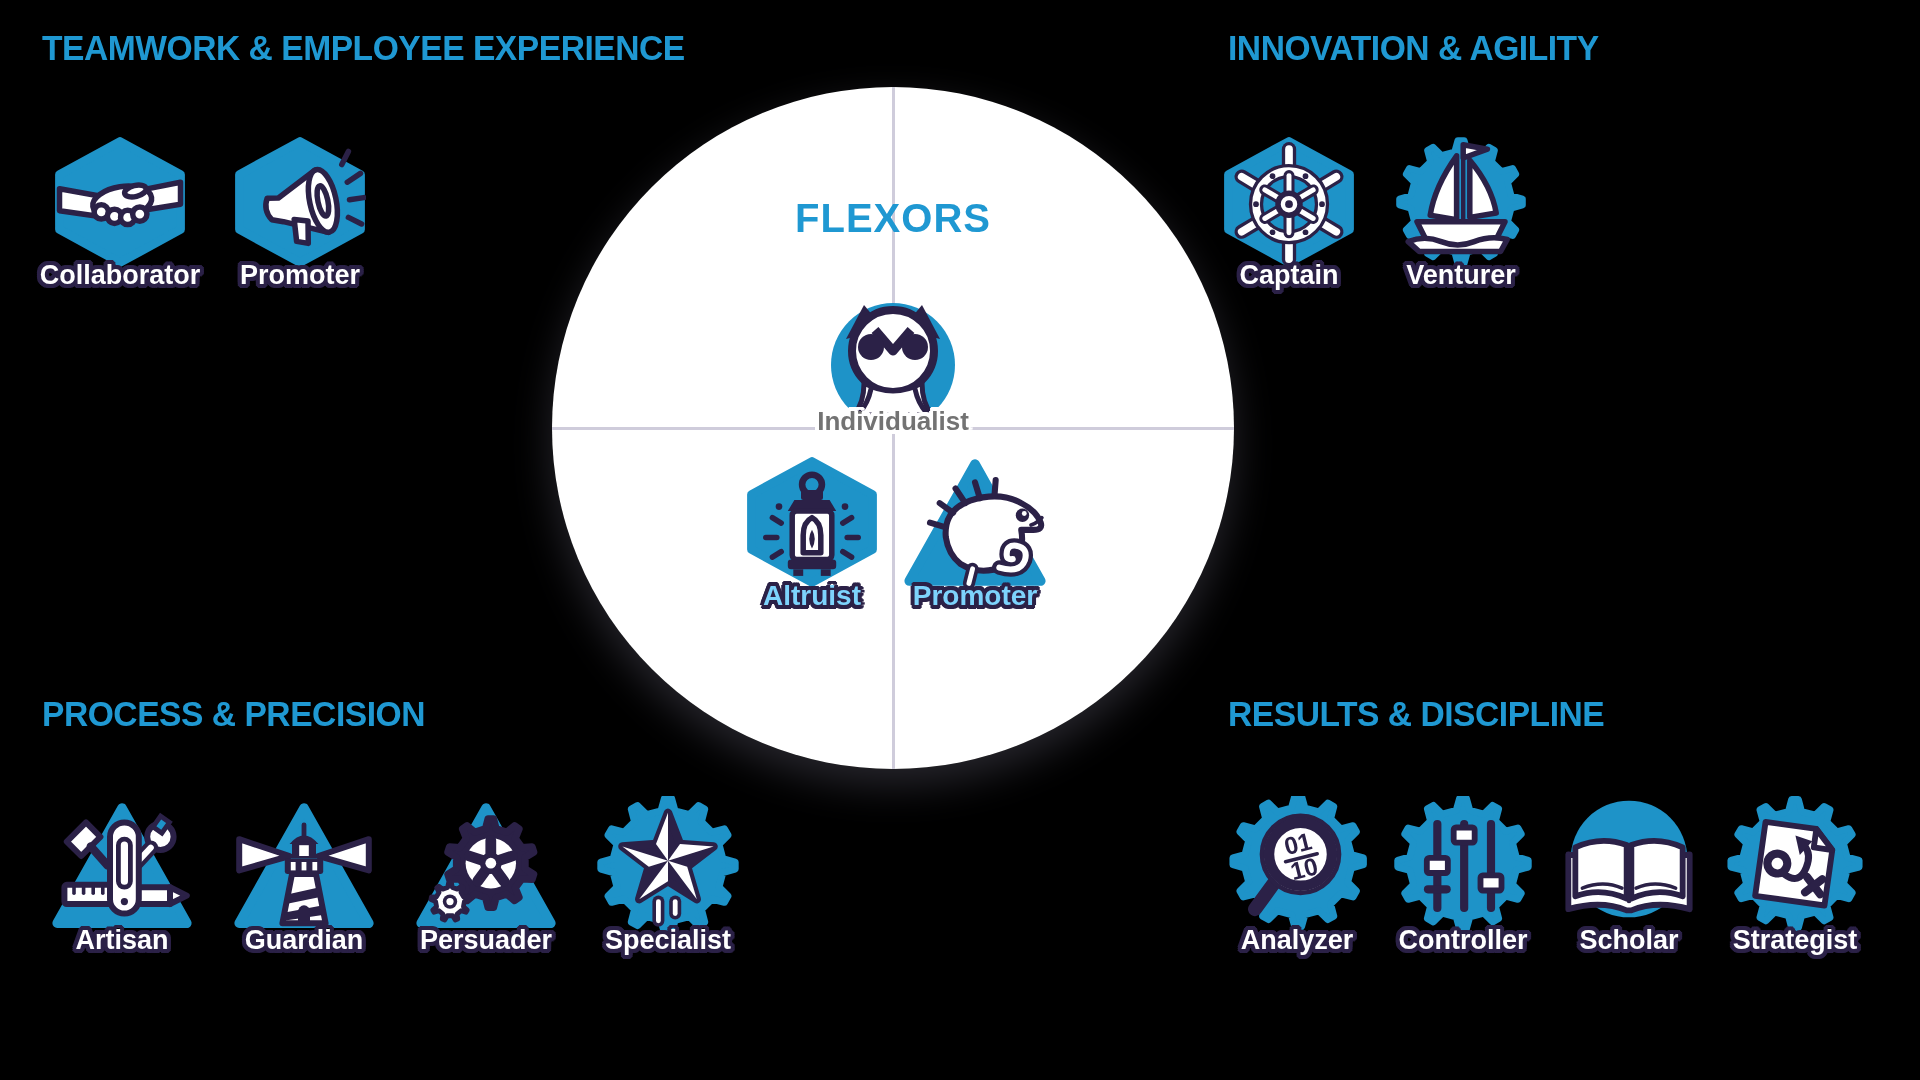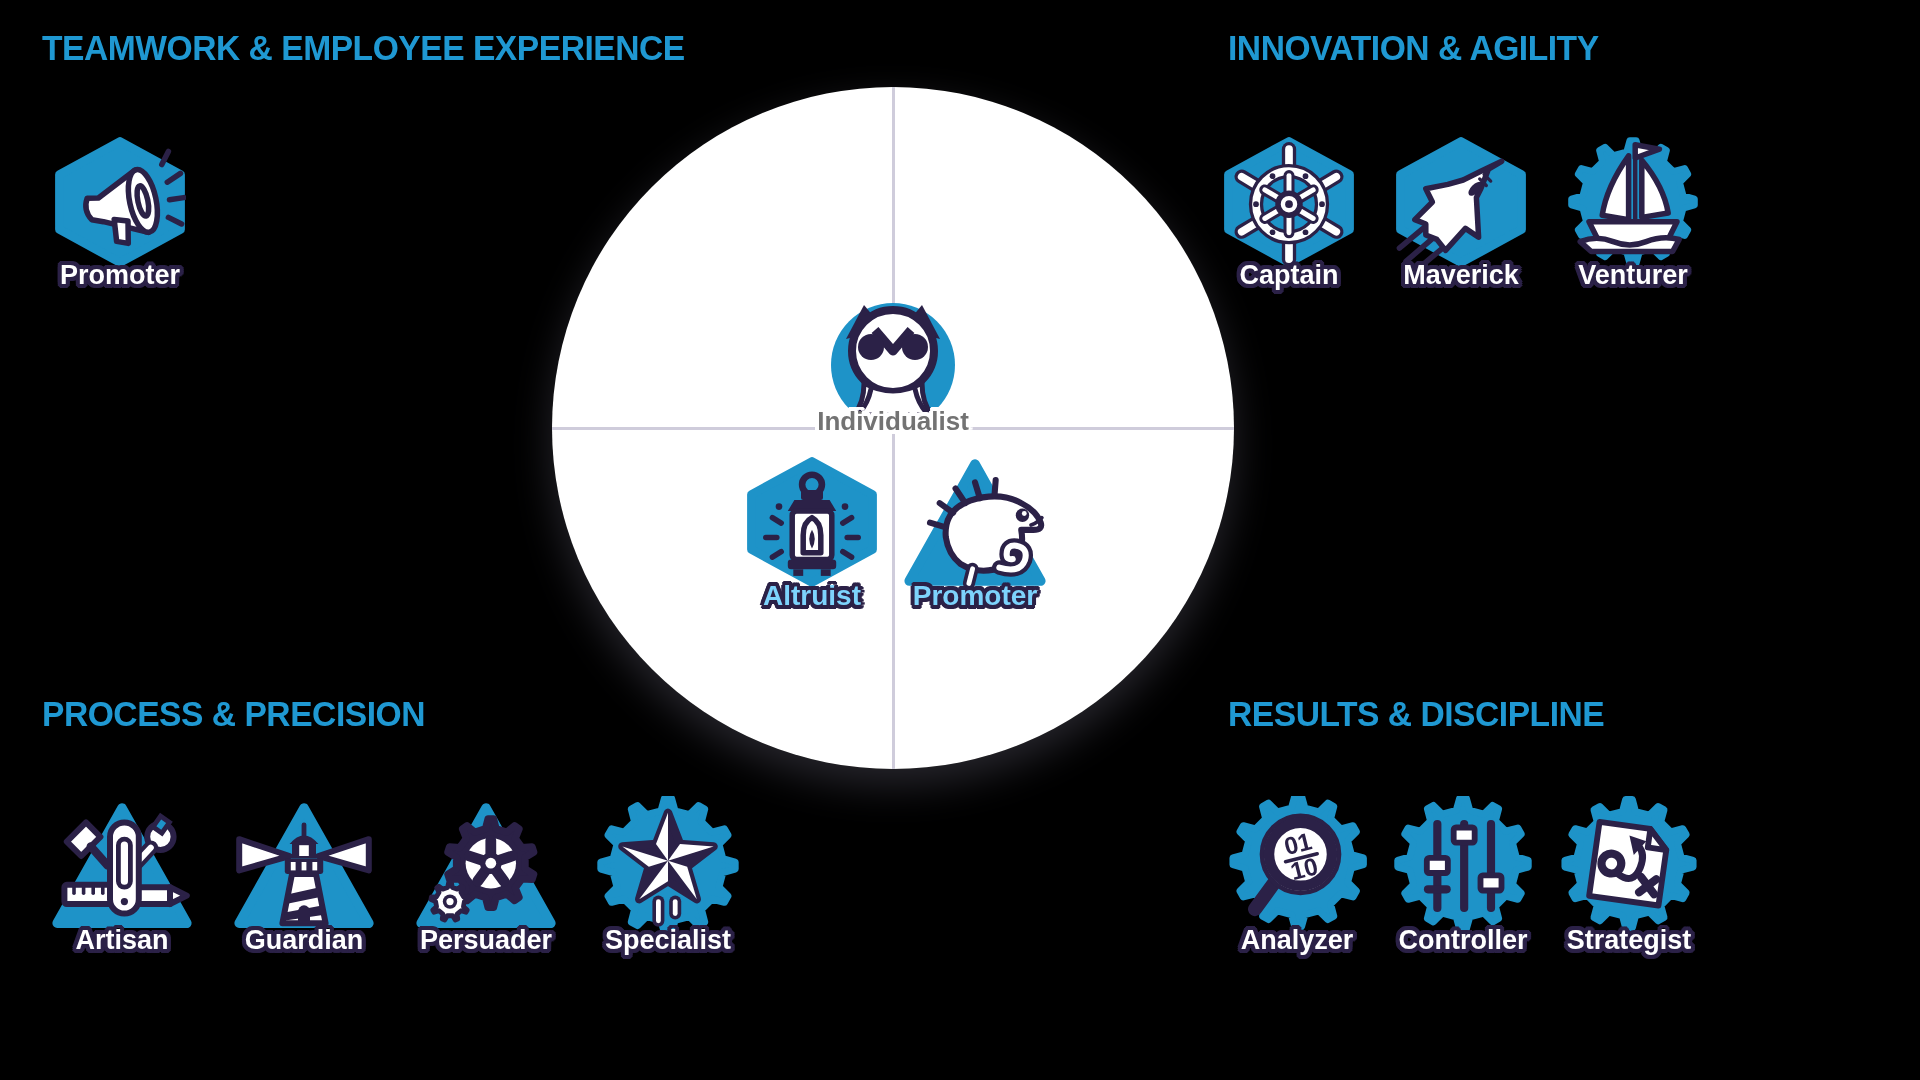--- a/index.html
+++ b/index.html
@@ -50,20 +50,21 @@
 
   <div class="qtitle" style="left:42px;top:28px">TEAMWORK &amp; EMPLOYEE EXPERIENCE</div>
   <div class="qtitle" style="left:1228px;top:28px">INNOVATION &amp; AGILITY</div>
   <div class="qtitle" style="left:42px;top:694px">PROCESS &amp; PRECISION</div>
   <div class="qtitle" style="left:1228px;top:694px">RESULTS &amp; DISCIPLINE</div>
 
   <div id="circle">
     <div class="xline-v"></div>
     <div class="xline-h"></div>
   </div>
+  <div id="flexors">FLEXORS</div>
 
   <svg class="icn center-icn" style="left:818px;top:285px" width="150" height="150" viewBox="0 0 150 150">
     <circle class="bg" cx="75" cy="80" r="62" style="stroke-width:0"></circle>
     <path class="nv" d="M28,54 L46,20 L66,44 Z"></path>
       <path class="nv" d="M122,54 L104,20 L84,44 Z"></path>
     <circle cx="75" cy="66" r="41" fill="#fff" stroke="#2b2147" stroke-width="8"></circle>
     <path fill="none" stroke="#2b2147" stroke-width="9" stroke-linejoin="round" d="M57,45 L75,66 L93,45"></path>
     <circle class="nv" cx="53" cy="62" r="13"></circle>
       <circle class="nv" cx="97" cy="62" r="13"></circle>
     <path class="fgw" stroke-width="7" d="M46,98 Q46,118 36,130 L114,130 Q104,118 104,98 Q75,114 46,98 Z"></path>
@@ -113,20 +114,34 @@
     <circle class="nv" cx="99" cy="52" r="5.5"></circle>
       <circle fill="#fff" cx="100.5" cy="50.5" r="2"></circle>
     <path class="lnn" stroke-width="3" d="M106,60 Q112,58 115,54"></path>
   </svg>
   <div class="label-free" style="left:975px;top:580px">Promoter</div>
 
   <div class="row" style="left:30px;top:136px">
     <div class="cell cell-top" style="width:180px">
       <svg class="icn" width="132" height="132" viewBox="0 0 120 120">
         <polygon class="bg" points="60,5 115,35 115,85 60,115 5,85 5,35"></polygon>
+        <path class="fgw" d="M5,48 L44,55 L40,73 L5,68 Z"></path>
+        <path class="fgw" d="M115,42 L80,49 L84,67 L115,62 Z"></path>
+        <ellipse class="fgw" cx="62" cy="60" rx="27" ry="14" transform="rotate(-9 62 60)"></ellipse>
+        <ellipse class="fgw" cx="74" cy="50" rx="10" ry="5" transform="rotate(-14 74 50)"></ellipse>
+        <circle class="fgw" cx="43" cy="69" r="6.5"></circle>
+          <circle class="fgw" cx="55" cy="73" r="6.5"></circle>
+        <circle class="fgw" cx="67" cy="74" r="6.5"></circle>
+          <circle class="fgw" cx="78" cy="71" r="6.5"></circle>
+      </svg>
+      <div class="label">Collaborator</div>
+    </div>
+    <div class="cell cell-top" style="width:180px">
+      <svg class="icn" width="132" height="132" viewBox="0 0 120 120">
+        <polygon class="bg" points="60,5 115,35 115,85 60,115 5,85 5,35"></polygon>
         <g transform="rotate(-12 62 62)">
           <path class="fgw" d="M32,50 Q26,60 32,70 L42,74 L80,92 L80,34 L42,52 Z"></path>
           <ellipse class="fgw" cx="81" cy="63" rx="12" ry="29"></ellipse>
           <ellipse class="fgw" cx="81" cy="63" rx="4.5" ry="14"></ellipse>
           <path class="fgw" d="M52,74 L64,78 L60,98 L50,94 Z"></path>
         </g>
         <g class="lnn" stroke-width="5">
           <path d="M98,26 L104,14"></path>
             <path d="M103,42 L115,34"></path>
           <path d="M105,58 L118,56"></path>
@@ -180,35 +195,20 @@
         <g class="nv">
           <circle cx="90" cy="62" r="2.6"></circle>
             <circle cx="75" cy="36.5" r="2.6"></circle>
             <circle cx="45" cy="36.5" r="2.6"></circle>
           <circle cx="30" cy="62" r="2.6"></circle>
             <circle cx="45" cy="87.5" r="2.6"></circle>
             <circle cx="75" cy="87.5" r="2.6"></circle>
         </g>
       </svg>
       <div class="label">Captain</div>
-    </div>
-    <div class="cell cell-top">
-      <svg class="icn" width="132" height="132" viewBox="0 0 120 120">
-        <polygon class="bg" points="60,5 115,35 115,85 60,115 5,85 5,35"></polygon>
-        <g class="lnn" stroke-width="5">
-          <path d="M10,114 L40,88"></path>
-            <path d="M4,102 L28,82"></path>
-            <path d="M24,118 L54,93"></path>
-        </g>
-        <path class="fgw" d="M97,23 L85,30 L78,48 L74,56 L76,92 L64,84 L46,104 L38,94 L28,90 L28,80 L18,76 L34,60 L28,48 L48,44 L62,40 L78,32 Z"></path>
-        <ellipse class="nv" cx="73" cy="48" rx="8" ry="4" transform="rotate(-45 73 48)"></ellipse>
-        <path class="lnn" stroke-width="3" d="M77,39 L83,45"></path>
-        <path class="lnn" stroke-width="3" d="M81,35 L87,41"></path>
-      </svg>
-      <div class="label">Maverick</div>
     </div>
     <div class="cell cell-top">
       <svg class="icn" width="132" height="132" viewBox="0 0 120 120">
         <polygon class="bg" style="stroke-width:6" points="54.2,14.4 57.1,4.1 62.9,4.1 65.8,14.4 77.8,17.6 85.4,10.1 90.5,13.0 87.8,23.4 96.6,32.2 107.0,29.5 109.9,34.6 102.4,42.2 105.6,54.2 115.9,57.1 115.9,62.9 105.6,65.8 102.4,77.8 109.9,85.4 107.0,90.5 96.6,87.8 87.8,96.6 90.5,107.0 85.4,109.9 77.8,102.4 65.8,105.6 62.9,115.9 57.1,115.9 54.2,105.6 42.2,102.4 34.6,109.9 29.5,107.0 32.2,96.6 23.4,87.8 13.0,90.5 10.1,85.4 17.6,77.8 14.4,65.8 4.1,62.9 4.1,57.1 14.4,54.2 17.6,42.2 10.1,34.6 13.0,29.5 23.4,32.2 32.2,23.4 29.5,13.0 34.6,10.1 42.2,17.6"></polygon>
         <path class="lnn" stroke-width="4" d="M62,10 L62,82"></path>
         <path class="fgw" d="M62,8 L84,12 L62,20 Z"></path>
         <path class="fgw" d="M56,18 Q36,46 32,72 L56,76 Z"></path>
         <path class="fgw" d="M68,22 Q88,46 92,70 L68,74 Z"></path>
         <path class="fgw" d="M20,78 L100,78 L90,98 Q60,106 30,98 Z"></path>
         <path class="fgw" d="M12,96 Q27,90 42,96 Q57,102 72,96 Q87,90 102,94 L96,105 L22,105 Z"></path>
@@ -327,20 +327,32 @@
         </g>
         <path class="lnn" stroke-width="7" d="M30,80 L46,80"></path>
         <rect class="fgw" x="29" y="53" width="18" height="13" rx="2"></rect>
         <rect class="fgw" x="52" y="27" width="18" height="13" rx="2"></rect>
         <rect class="fgw" x="75" y="68" width="18" height="13" rx="2"></rect>
       </svg>
       <div class="label">Controller</div>
     </div>
     <div class="cell cell-bot">
       <svg class="icn" width="140" height="140" viewBox="0 0 120 120">
+        <circle class="bg" cx="60" cy="54" r="50" style="stroke-width:0"></circle>
+        <path class="fgw" d="M8,50 L8,97 Q36,89 58,98 L62,98 Q84,89 112,97 L112,50 L60,58 Z"></path>
+        <path class="fgw" d="M14,44 Q36,34 58,42 L58,88 Q36,78 14,86 Z"></path>
+        <path class="fgw" d="M106,44 Q84,34 62,42 L62,88 Q84,78 106,86 Z"></path>
+        <path class="lnn" stroke-width="4" d="M60,42 L60,90"></path>
+        <path class="lnn" stroke-width="3" d="M20,79 Q38,72 54,79"></path>
+        <path class="lnn" stroke-width="3" d="M100,79 Q82,72 66,79"></path>
+      </svg>
+      <div class="label">Scholar</div>
+    </div>
+    <div class="cell cell-bot">
+      <svg class="icn" width="140" height="140" viewBox="0 0 120 120">
         <polygon class="bg" style="stroke-width:6" points="54.4,13.4 57.1,3.1 62.9,3.1 65.6,13.4 77.4,16.5 85.0,9.0 90.0,11.9 87.2,22.2 95.8,30.8 106.1,28.0 109.0,33.0 101.5,40.6 104.6,52.4 114.9,55.1 114.9,60.9 104.6,63.6 101.5,75.4 109.0,83.0 106.1,88.0 95.8,85.2 87.2,93.8 90.0,104.1 85.0,107.0 77.4,99.5 65.6,102.6 62.9,112.9 57.1,112.9 54.4,102.6 42.6,99.5 35.0,107.0 30.0,104.1 32.8,93.8 24.2,85.2 13.9,88.0 11.0,83.0 18.5,75.4 15.4,63.6 5.1,60.9 5.1,55.1 15.4,52.4 18.5,40.6 11.0,33.0 13.9,28.0 24.2,30.8 32.8,22.2 30.0,11.9 35.0,9.0 42.6,16.5"></polygon>
         <g transform="rotate(8 60 58)">
           <path class="fgw" stroke-width="6" d="M30,26 L74,26 L90,42 L90,90 L30,90 Z"></path>
           <path class="fgw" stroke-width="5" d="M74,26 L74,42 L90,42 Z"></path>
           <circle fill="none" stroke="#2b2147" stroke-width="7" cx="45" cy="60" r="8.5"></circle>
           <path class="lnn" stroke-width="6" d="M52,68 Q66,76 70,60 Q73,48 66,42"></path>
           <path class="nv" d="M57,34 L72,37 L63,50 Z"></path>
           <path class="lnn" stroke-width="7" d="M72,68 L85,81"></path>
           <path class="lnn" stroke-width="7" d="M85,68 L72,81"></path>
         </g>

